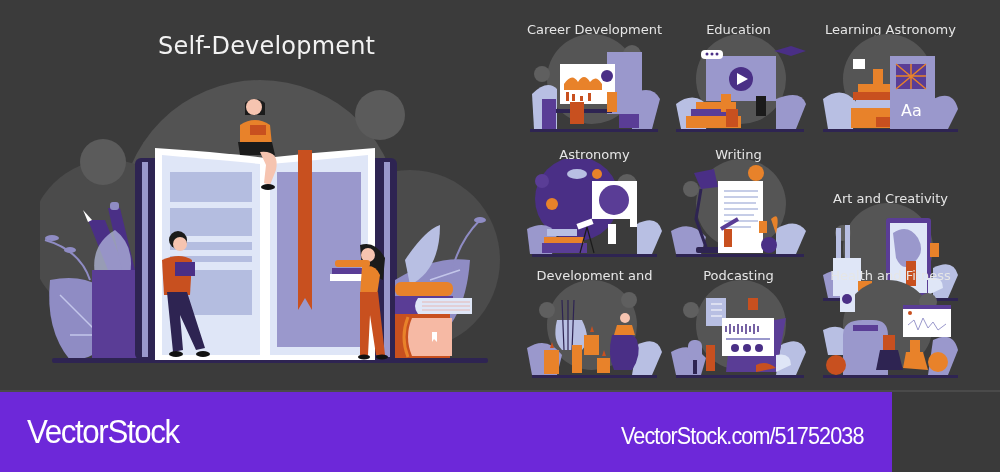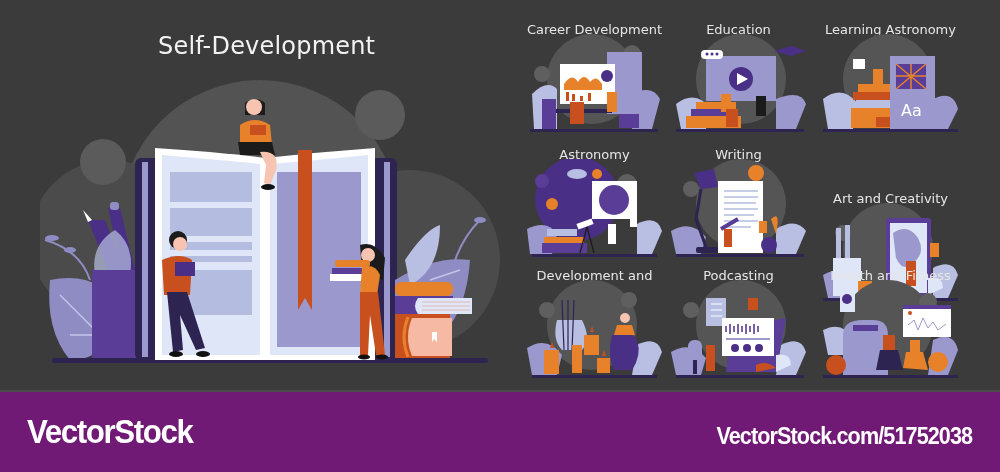--- a/index.html
+++ b/index.html
@@ -14,21 +14,21 @@
   }
   .hero { position: absolute; left: 40px; top: 80px; width: 470px; height: 300px; }
 
   .tile { position: absolute; width: 145px; height: 115px; }
   .tile-title {
     position: absolute; left: 0; right: 0; top: 0; text-align: center;
     color: #e6e6e6; font-size: 13px; font-family: "DejaVu Sans", sans-serif;
   }
   .tile svg { position: absolute; left: 0; top: 12px; }
 
-  .footer { position: absolute; left: 0; top: 392px; width: 1000px; height: 80px; background: #701a75; font-weight: bold; }
+  .footer { position: absolute; left: 0; top: 392px; width: 892px; height: 80px; background: #6d28d9; }
   .footer-logo {
     position: absolute; left: 27px; top: 20px; color: #fff;
     font-size: 34px; letter-spacing: -1.5px; font-family: "Liberation Sans", sans-serif;
     transform: scaleX(0.92); transform-origin: left center;
   }
   .footer-url {
     position: absolute; right: 28px; top: 30px; color: #fff;
     font-size: 24px; letter-spacing: -1px; font-family: "Liberation Sans", sans-serif;
     transform: scaleX(0.9); transform-origin: right center;
   }

